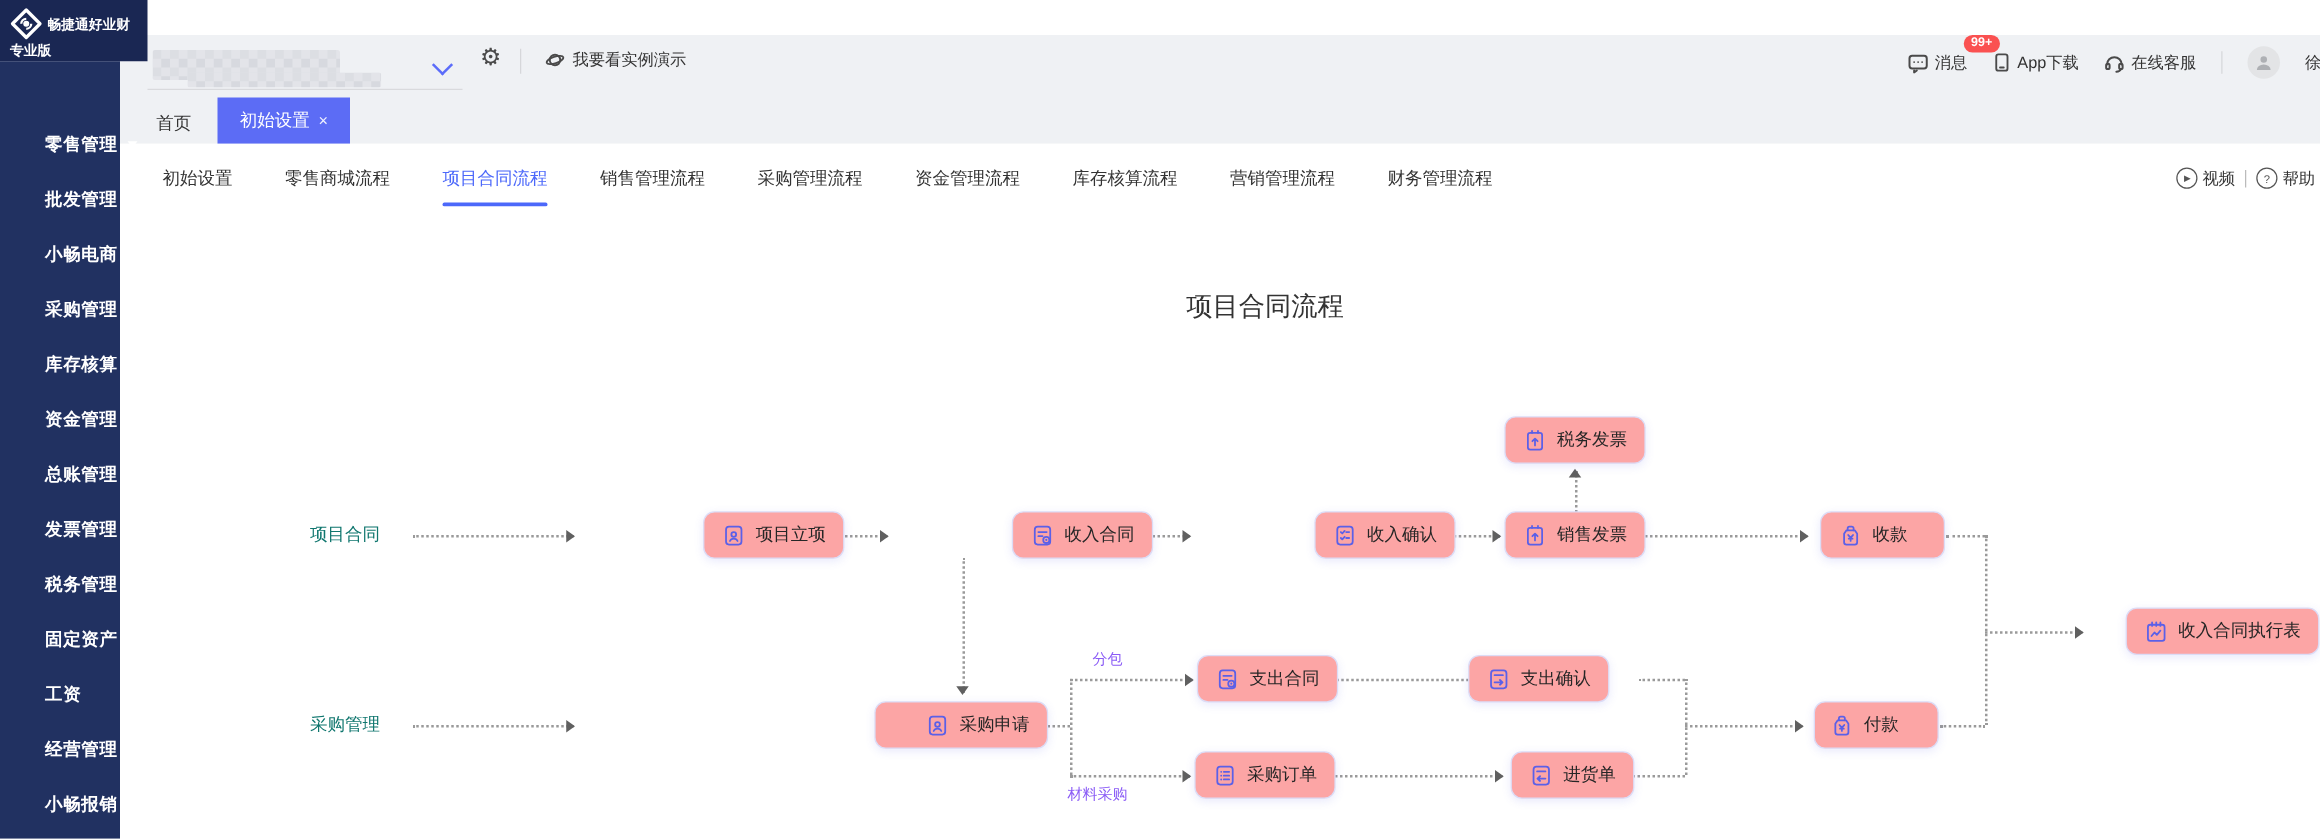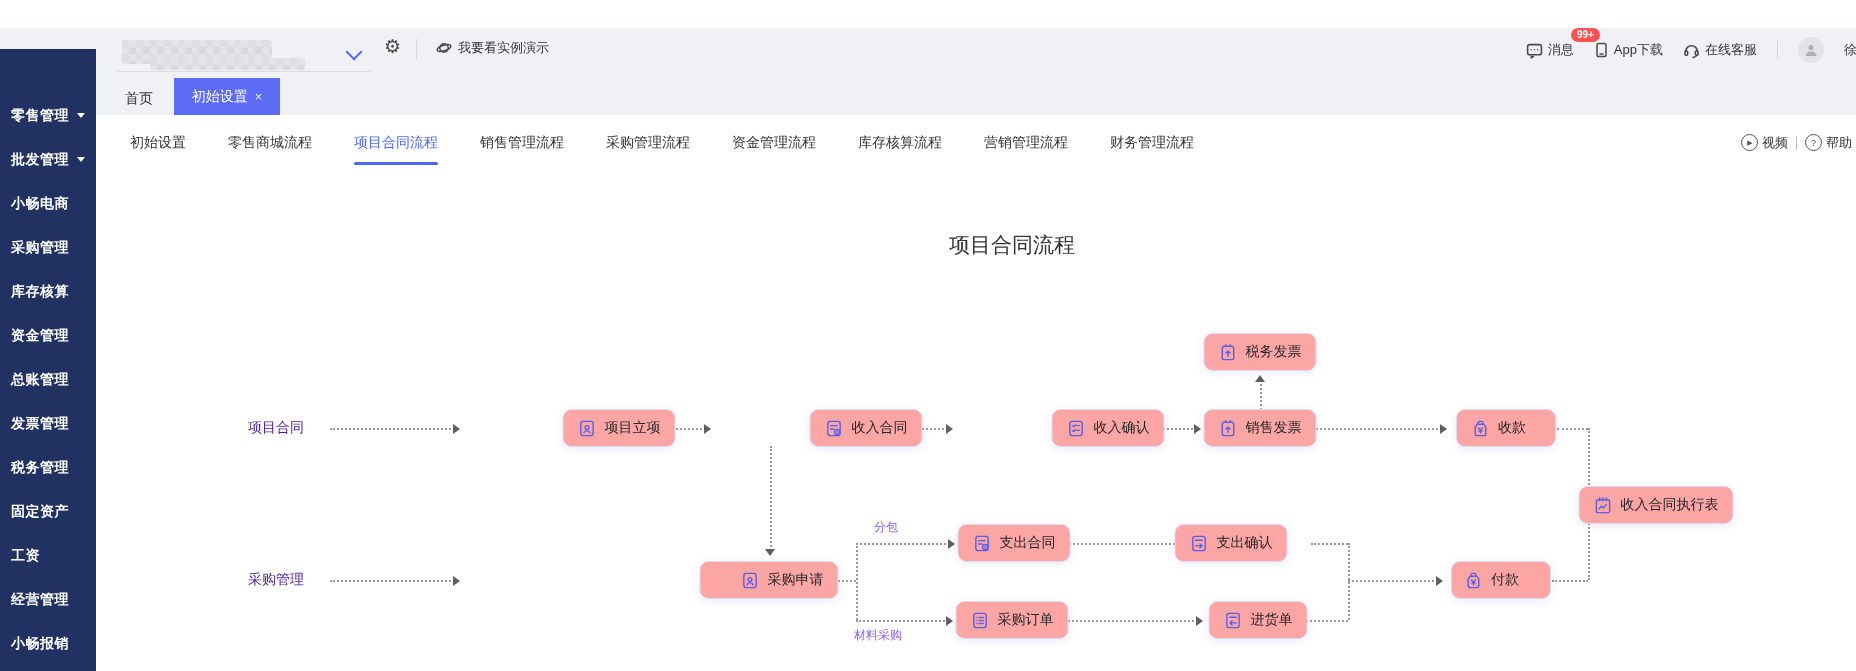--- a/index.html
+++ b/index.html
@@ -33,41 +33,41 @@
   .avatar{width:26px;height:26px;border-radius:50%;background:#e3e4e6;display:flex;align-items:center;justify-content:center;cursor:pointer;}
   .uname{white-space:nowrap;}
   
   .tab-home{position:absolute;left:115px;top:55px;height:32px;line-height:30px;padding:0 10px;font-size:14px;color:#333;cursor:pointer;}
   .tab-active{position:absolute;left:174px;top:50px;height:37px;width:106px;background:#5c6cf5;color:#fff;
       display:flex;align-items:center;justify-content:center;gap:7px;font-size:14px;cursor:pointer;}
   .tab-close{font-size:13px;cursor:pointer;opacity:.9;}
   
   .sidebar{position:absolute;left:0;top:49px;bottom:0;width:96px;background:#213161;z-index:4;padding-top:44px;box-sizing:border-box;}
   .snav{list-style:none;margin:0;padding:0;}
-  .snav li{height:44px;line-height:44px;padding-left:11px;color:#fff;font-size:14px;font-weight:bold;letter-spacing:.5px;cursor:pointer;white-space:nowrap;}
+  .snav li{height:44px;line-height:44px;padding-left:36px;color:#fff;font-size:14px;font-weight:bold;letter-spacing:.5px;cursor:pointer;white-space:nowrap;}
   .caret{display:inline-block;width:0;height:0;border-left:4px solid transparent;border-right:4px solid transparent;border-top:5px solid #fff;margin-left:8px;vertical-align:2px;}
   
   .content{position:absolute;left:96px;top:115px;right:0;bottom:0;background:#fff;}
   .subtabs{position:absolute;left:0;top:0;right:0;height:55px;display:flex;align-items:center;padding-left:34px;gap:42px;font-size:14px;color:#333;}
   .subtab{position:relative;height:55px;line-height:55px;cursor:pointer;white-space:nowrap;}
   .subtab.active{color:#4c68fa;}
   .subtab.active::after{content:"";position:absolute;left:0;right:0;bottom:5px;height:3px;background:#4c68fa;border-radius:2px;}
   .subright{margin-left:auto;display:flex;align-items:center;gap:8px;padding-right:4px;font-size:13px;color:#333;}
   .circ-ico{width:15px;height:15px;border:1px solid #555;border-radius:50%;display:inline-flex;align-items:center;justify-content:center;font-size:9px;color:#555;}
   .subdiv{width:1px;height:14px;background:#bbb;}
   .sub-link{display:flex;align-items:center;gap:4px;cursor:pointer;}
   
   .flow-title{position:absolute;left:916px;top:116px;transform:translateX(-50%);font-size:21px;font-weight:500;color:#333;}
   .flow{position:absolute;inset:0;}
   .node{position:absolute;transform:translate(-50%,-50%);min-width:72px;height:38px;box-sizing:border-box;
         display:flex;align-items:center;gap:8px;padding:0 14px;background:#fca5a5;border:1px solid #dcdcf6;border-radius:9px;
         box-shadow:0 2px 8px rgba(93,101,233,.14);font-size:14px;color:#262626;cursor:pointer;white-space:nowrap;}
   .node .nicon{display:flex;align-items:center;}
   .node svg{width:19px;height:19px;}
-  .lane-label{position:absolute;transform:translateY(-50%);font-size:14px;color:#4c1d95;text-align:right;}
+  .lane-label{position:absolute;transform:translateY(-50%);font-size:14px;color:#0f766e;text-align:right;}
   .branch-label{position:absolute;font-size:12px;color:#8b5cf6;}
   .cline{position:absolute;}
   .cline.h{border-top:2px dotted #9a9a9a;height:0;}
   .cline.v{border-left:2px dotted #9a9a9a;width:0;}
   .arr-r::after{content:"";position:absolute;right:-6px;top:-6px;border:5px solid transparent;border-left:7px solid #606060;}
   .arr-u::before{content:"";position:absolute;left:-7px;top:-7px;border:5px solid transparent;border-bottom:7px solid #606060;}
   .arr-d::after{content:"";position:absolute;left:-7px;bottom:-7px;border:5px solid transparent;border-top:7px solid #606060;}
   .ico-stroke{stroke:#5b60e8;fill:none;stroke-width:1.5;stroke-linecap:round;stroke-linejoin:round;}
 </style>
 </head>
@@ -130,20 +130,30 @@
       <span class="uname">徐泽</span>
     </div>
 
     <div class="tab-home">首页</div>
     <div class="tab-active">
       <span>初始设置</span>
       <span class="tab-close">×</span>
     </div>
   </div>
 
+  <div class="logoblock">
+    <svg class="mark" width="26" height="26" viewBox="0 0 26 26">
+      <path d="M13 2 L24 13 L13 24 L2 13 Z" fill="none" stroke="#fff" stroke-width="2.6" stroke-linejoin="round"></path>
+      <circle cx="13" cy="13" r="2.4" fill="#fff"></circle>
+      <path d="M9 13 a4 4 0 0 1 4 -4" stroke="#fff" stroke-width="1.8" fill="none"></path>
+      <path d="M17 13 a4 4 0 0 1 -4 4" stroke="#fff" stroke-width="1.8" fill="none"></path>
+    </svg>
+    <span class="bname">畅捷通好业财</span>
+    <span class="edition">专业版</span>
+  </div>
 
   <div class="sidebar">
     <ul class="snav">
       <li><span>零售管理</span><span class="caret"></span></li>
       <li><span>批发管理</span><span class="caret"></span></li>
       <li><span>小畅电商</span></li>
       <li><span>采购管理</span></li>
       <li><span>库存核算</span></li>
       <li><span>资金管理</span></li>
       <li><span>总账管理</span></li>
@@ -364,21 +374,21 @@
         <span>进货单</span>
       </div>
       <div class="node" style="left:1405px;top:465px;min-width:100px;padding-left:12px;">
         <span class="nicon">
             <svg>
               <use href="#i-money"></use>
             </svg>
           </span>
         <span>付款</span>
       </div>
-      <div class="node" style="left:1560px;top:390px;">
+      <div class="node" style="left:1682px;top:390px;">
         <span class="nicon">
             <svg>
               <use href="#i-cal-chart"></use>
             </svg>
           </span>
         <span>收入合同执行表</span>
       </div>
     </div>
   </div>
 </div>

